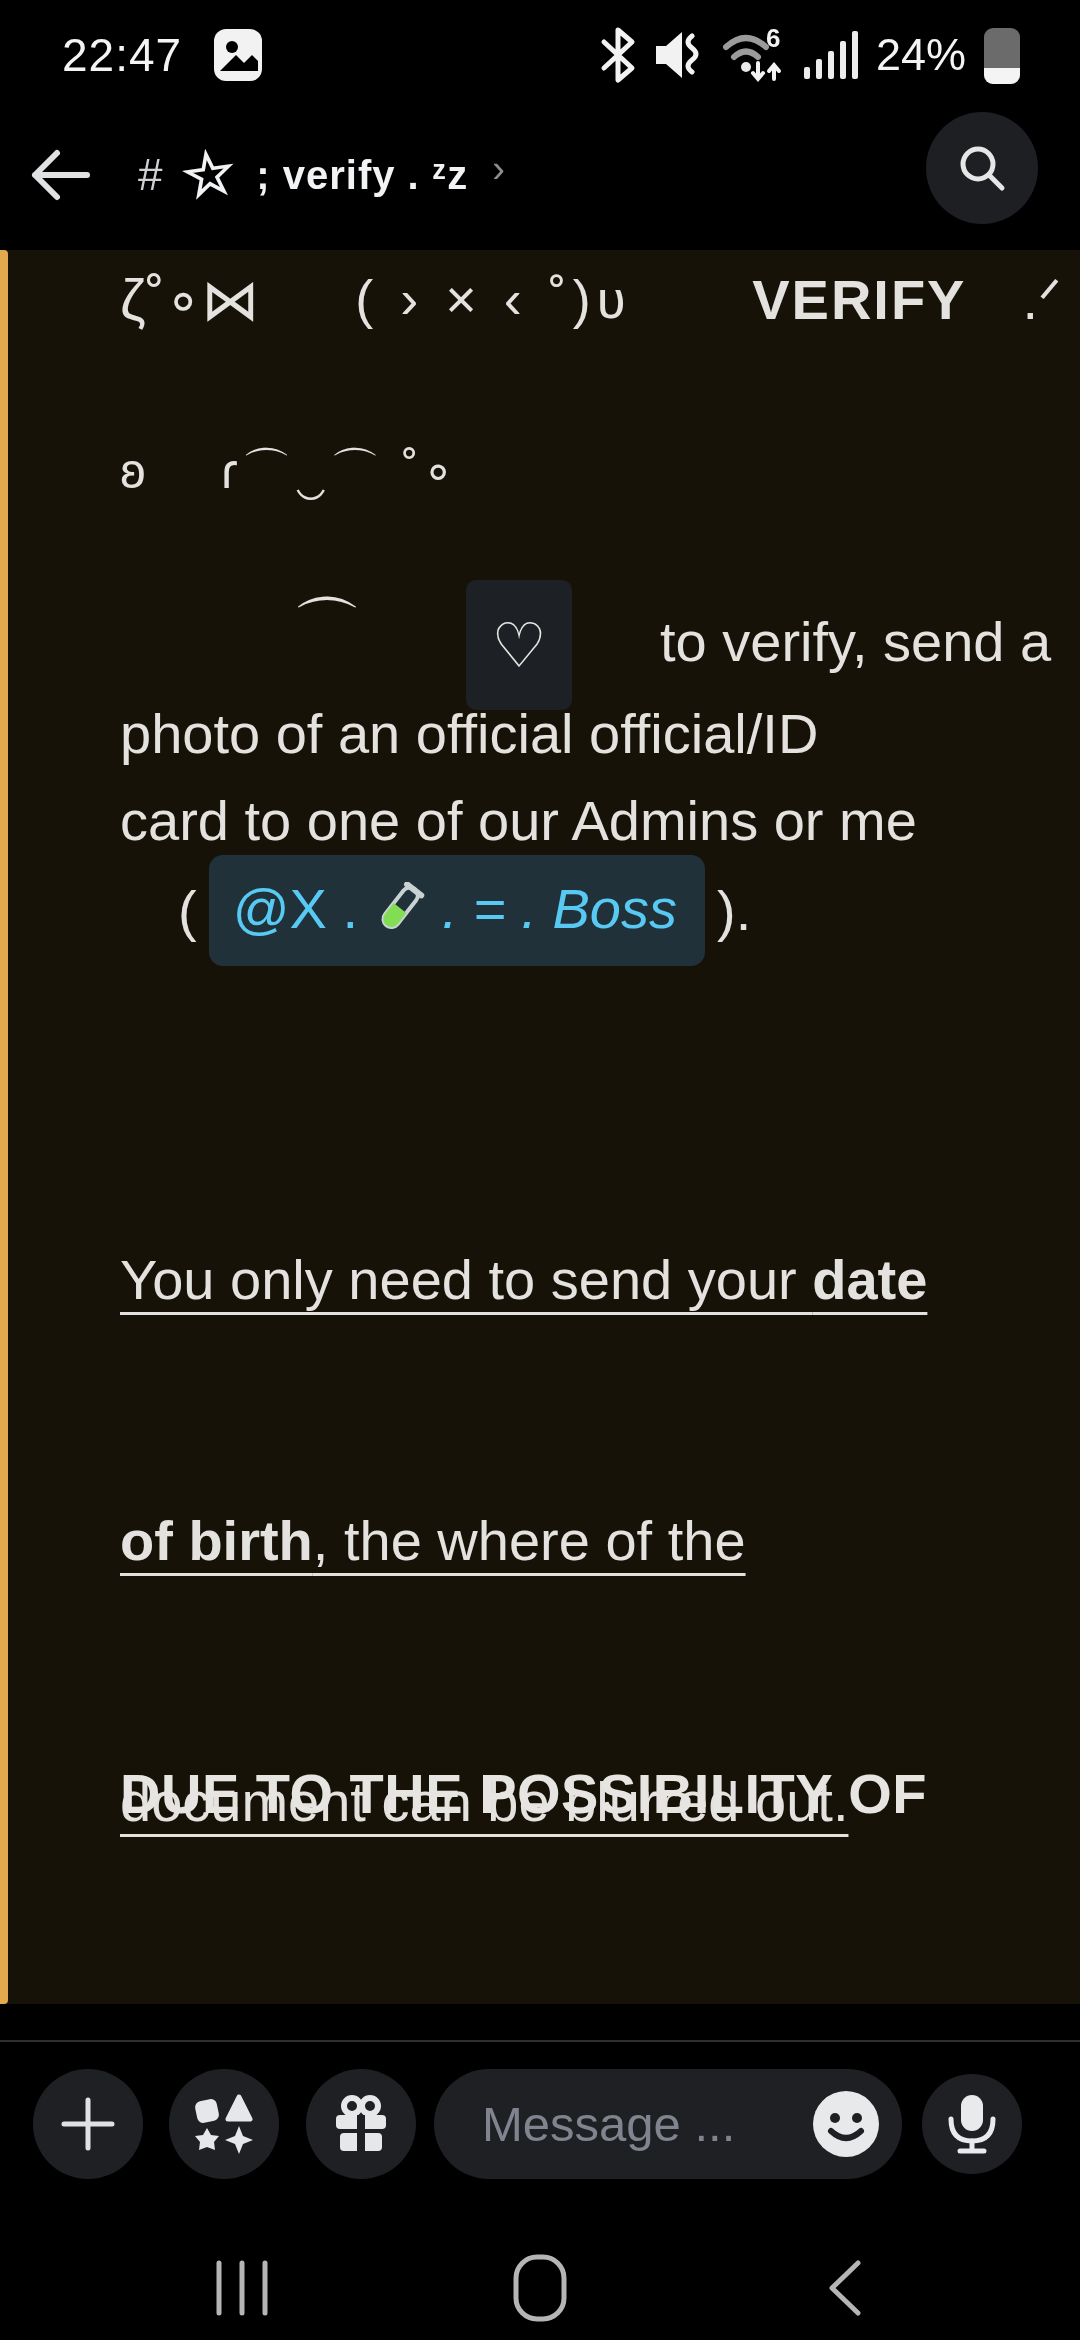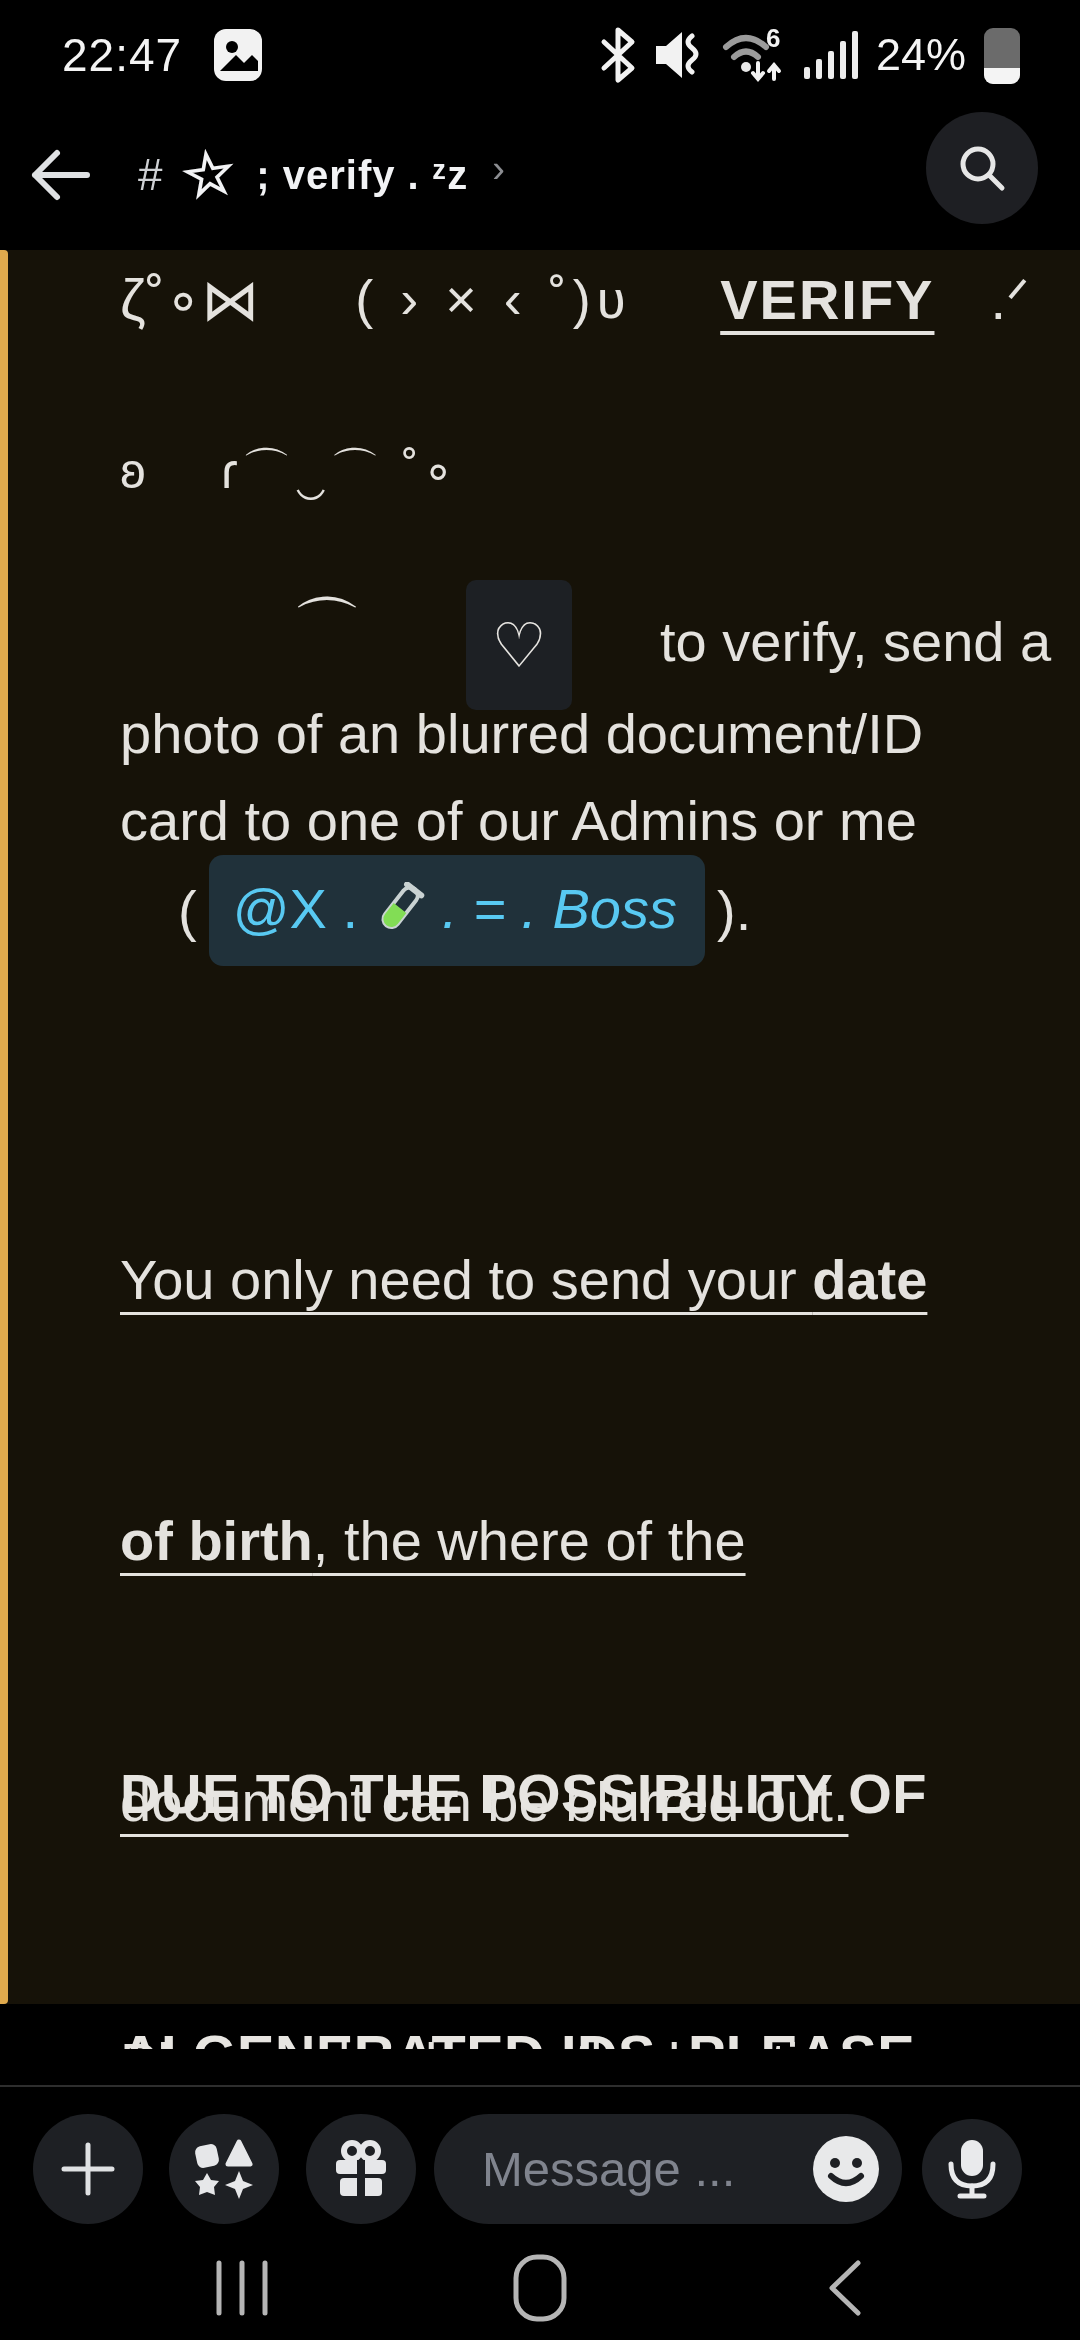--- a/index.html
+++ b/index.html
@@ -27,21 +27,21 @@
   .search-btn { position:absolute; right:42px; top:12px; width:112px; height:112px; border-radius:50%;
     background:#1e1f23; border:none; display:flex; align-items:center; justify-content:center; }
 
   
   .chat { position:absolute; top:250px; left:0; width:1080px; height:1754px; background:#161208; }
   .accent-bar { position:absolute; left:0; top:0; width:8px; height:100%; background:#e0aa4d; border-radius:0 4px 4px 0; }
   .t { position:absolute; left:120px; font-size:56px; line-height:87px; color:#e4e2de; white-space:pre-wrap; }
   .deco1 { top:6px; display:flex; align-items:flex-start; }
   .deco1 .d-left { font-size:58px; }
   .deco1 .d-face { margin-left:96px; font-size:54px; letter-spacing:6px; }
-  .verify-word { margin-left:88px; font-weight:700; text-decoration:underline;
+  .verify-word { margin-left:120px; font-weight:700; 
     text-decoration-thickness:4px; text-underline-offset:12px; letter-spacing:2px; }
   .deco1 .d-end { margin-left:56px; }
   .deco2 { top:178px; font-size:50px; letter-spacing:4px; }
   .arc-glyph { top:336px; left:292px; font-size:70px; }
   .heart-box { position:absolute; top:330px; left:466px; width:106px; height:130px; border-radius:10px;
     background:#1d2024; display:flex; align-items:center; justify-content:center; }
   .heart-box span { font-size:62px; color:#e8e6e2; }
   .l-intro { top:348px; left:638px;margin-left:22px; }
   .l2 { top:440px; }
   .l3 { top:527px; }
@@ -49,21 +49,21 @@
   .mention { display:inline-flex; align-items:center; gap:16px; margin:0 12px;
     background:#20313a; color:#58c9f2; border-radius:14px; padding:10px 28px 14px 24px; font-size:56px; font-weight:500; }
   .mention .eq { letter-spacing:0;font-style:italic; }
   .u-block { top:812px; }
   .u-line { line-height:87px; text-decoration:underline; text-decoration-thickness:3px; text-underline-offset:13px; }
   .u-line b { font-weight:700; }
   .caps-block { top:1326px; font-weight:700; color:#e7e5e1; letter-spacing:0.5px; }
   .caps-block div { line-height:87px; }
 
   
-  .composer { position:absolute; top:2004px; left:0; width:1056px; height:232px; background:#000;margin-top:45px; }
+  .composer { position:absolute; top:2004px; left:0; width:1056px; height:232px; background:#000; }
   .composer-divider { position:absolute; top:36px; left:0; width:1080px; height:2px; background:#2e2e2e; }
   .round-btn { position:absolute; top:65px; width:110px; height:110px; border-radius:50%;
     background:#1e2024; border:none; display:flex; align-items:center; justify-content:center; }
   .plus-btn { left:33px; } .apps-btn { left:169px; } .gift-btn { left:306px; }
   .msg-input { position:absolute; top:65px; left:434px; width:468px; height:110px; border-radius:55px;
     background:#1e2024; display:flex; align-items:center; padding:0 18px 0 48px; }
   .msg-placeholder { flex:1; font-size:49px; color:#80848e; white-space:nowrap; overflow:hidden; }
   .emoji-btn { width:76px; height:76px; border:none; background:none; display:flex; align-items:center; justify-content:center; }
   .mic-btn { position:absolute; top:70px; left:922px; width:100px; height:100px; border-radius:50%;
     background:#1e2024; border:none; display:flex; align-items:center; justify-content:center; }
@@ -148,21 +148,21 @@
   </div>
 
   <div class="t deco2">ʚ    ɾ⌒‿⌒ ˚∘</div>
 
   <span class="t arc-glyph">⌒</span>
   <div class="heart-box">
     <span>♡</span>
   </div>
   <div class="t l-intro">to verify, send a</div>
 
-  <div class="t l2">photo of an blurred document/ID</div>
+  <div class="t l2">photo of an official official/ID</div>
   <div class="t l3">card to one of our Admins or me</div>
 
   <div class="t l4">
     <span>(</span>
     <span class="mention">
       <span>@X .</span>
       <svg width="52" height="52" viewBox="0 0 52 52">
         <g transform="rotate(38 26 26)">
           <rect x="18" y="2" width="16" height="46" rx="8" fill="none" stroke="#c9d2d2" stroke-width="4"></rect>
           <path d="M18 26 h16 v14 a8 8 0 0 1 -16 0 Z" fill="#82dd55"></path>

